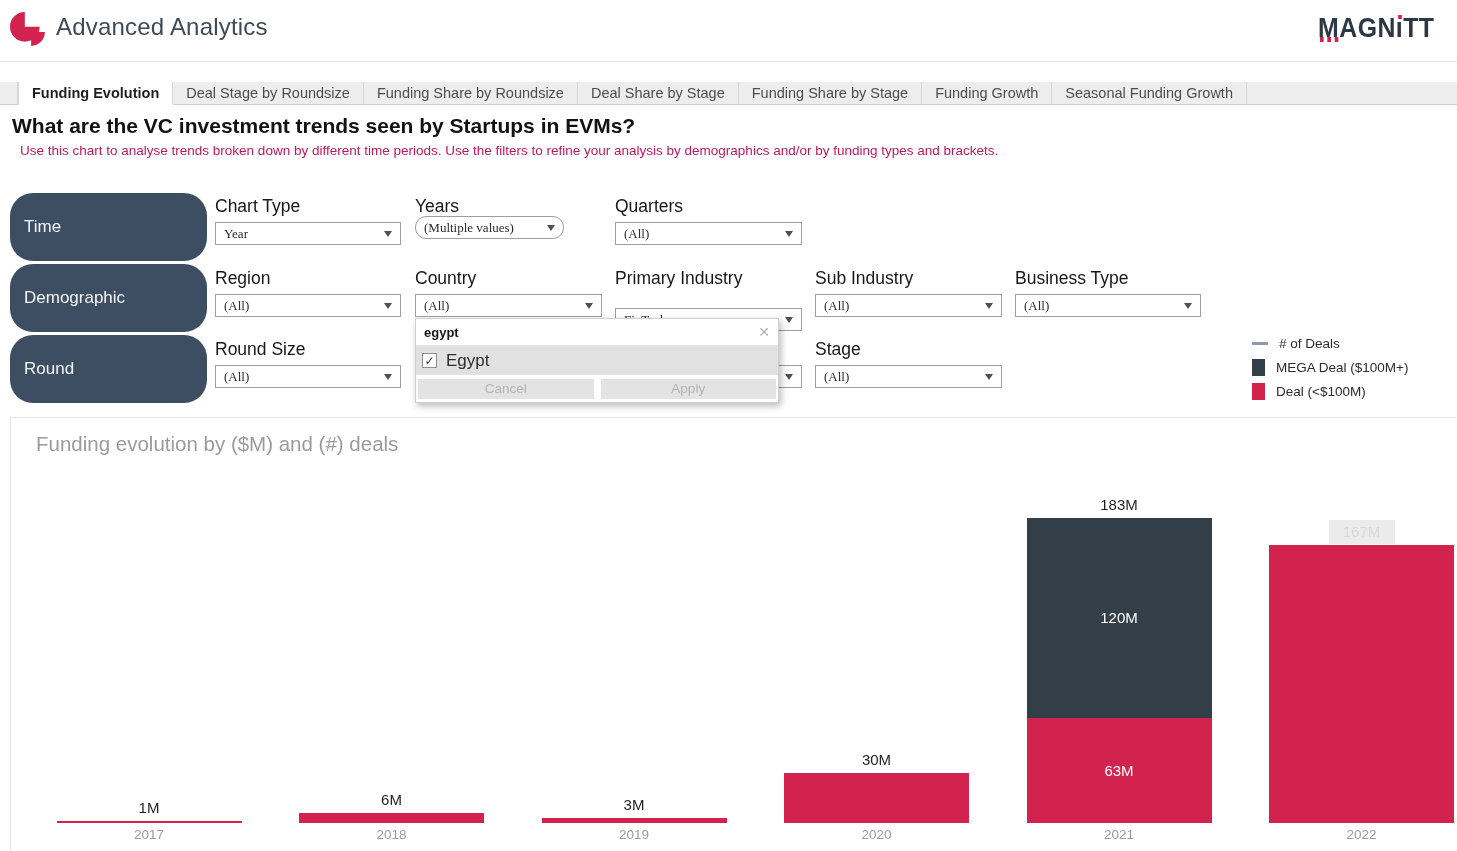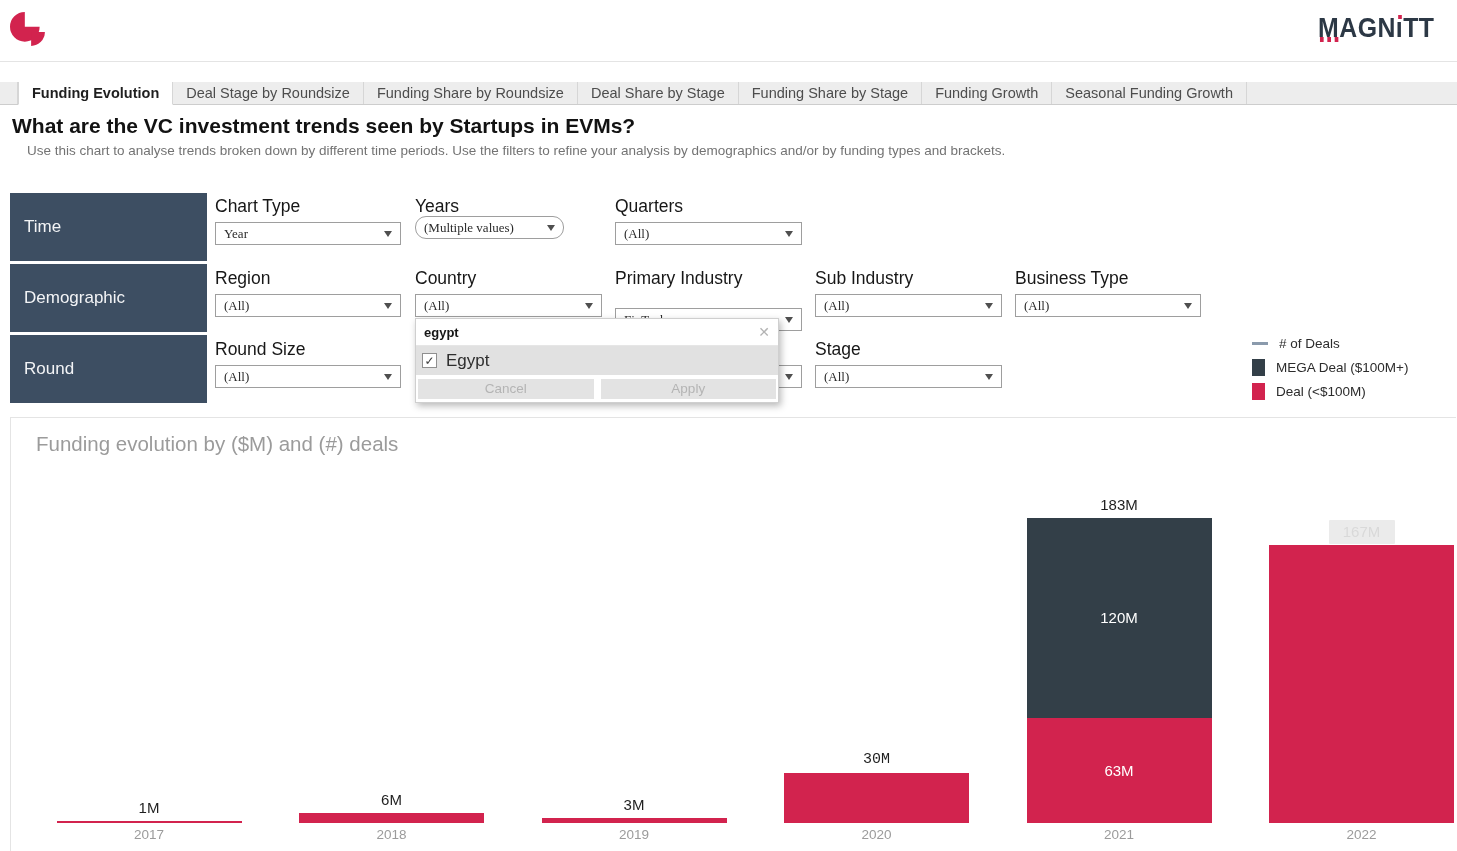--- a/index.html
+++ b/index.html
@@ -18,24 +18,24 @@
 
   
   .tabbar{position:absolute;top:82px;left:0;right:0;height:22px;background:#ededed;border-bottom:1px solid #cdcdcd;display:flex;align-items:stretch;}
   .tab-stub{width:17px;border-right:1px solid #d6d6d6;}
   .tab{padding:0 13px;font-size:14.5px;line-height:22px;color:#4d4d4d;border-right:1px solid #d6d6d6;white-space:nowrap;cursor:default;}
   .tab.active{background:#fff;color:#1f1f1f;font-weight:700;border-left:1px solid #d6d6d6;margin-bottom:-1px;border-bottom:1px solid #fff;}
   .tab-fill{flex:1;}
 
   
   .q-title{position:absolute;left:12px;top:114px;font-size:21px;font-weight:600;color:#121212;}
-  .q-sub{position:absolute;left:27px;top:143px;font-size:13.5px;color:#737373;}
-
-  
-  .side-box{position:absolute;left:10px;width:197px;height:68px;background:#3d4e62;color:#f3f4f6;font-size:17px;display:flex;align-items:center;padding-left:14px;box-sizing:border-box;cursor:pointer;}
+  .q-sub{position:absolute;left:20px;top:143px;font-size:13.5px;color:#be185d;}
+
+  
+  .side-box{position:absolute;left:10px;width:197px;height:68px;background:#3d4e62;color:#f3f4f6;font-size:17px;display:flex;align-items:center;padding-left:14px;box-sizing:border-box;cursor:pointer;border-radius:23px;}
   .filter{position:absolute;}
   .filter-label{position:absolute;left:0;top:0;font-size:17.5px;color:#171717;white-space:nowrap;}
   .select-box{position:absolute;left:0;height:23px;border:1px solid #9e9e9e;background:#fff;display:flex;align-items:center;justify-content:space-between;padding:0 8px;box-sizing:border-box;cursor:pointer;}
   .select-value{font-size:13px;color:#2b2b2b;white-space:nowrap;overflow:hidden;font-family:Liberation Serif, serif;}
   .caret{width:0;height:0;border-left:4.5px solid transparent;border-right:4.5px solid transparent;border-top:6px solid #4f4f4f;flex:0 0 auto;margin-left:6px;}
 
   
   .popup{position:absolute;left:415px;top:318px;width:362px;background:#fff;border:1px solid #cfcfcf;box-shadow:2px 3px 7px rgba(0,0,0,.28);z-index:20;}
   .popup-search{height:26px;display:flex;align-items:center;justify-content:space-between;padding:0 8px;border-bottom:1px solid #e6e6e6;}
   .popup-search-text{font-size:13px;font-weight:700;color:#161616;}
@@ -67,20 +67,21 @@
 </head>
 <body>
 
 <div class="app">
 
   <div class="header">
     <svg class="pie-logo" viewBox="0 0 34 34">
       <path d="M14 14 L14 0 A14 14 0 1 0 28 14 Z" fill="#d2234e"></path>
       <path d="M19 18 L33 18 A14 14 0 0 1 19 32 Z" fill="#d2234e" transform="translate(-1,-1) scale(0.93) translate(3.5,3.5)"></path>
     </svg>
+    <div class="header-title">Advanced Analytics</div>
     <div class="brand" id="brand"><span class="brand-m">M</span>AGN<span class="brand-i">ı</span>TT</div>
   </div>
 
   <div class="tabbar">
     <div class="tab-stub"></div>
 
     <div class="tab active">Funding Evolution</div>
       <div class="tab">Deal Stage by Roundsize</div>
       <div class="tab">Funding Share by Roundsize</div>
       <div class="tab">Deal Share by Stage</div>
@@ -217,21 +218,21 @@
         <div class="bar" style="left: 1258px; top: 126.667px; width: 185px; height: 278.333px; background: rgb(210, 35, 78);"></div>
         <svg class="chart-svg" width="1446" height="434">
           <polyline points="138,632.07 380.5,594.9 623,557.73 865.5,563.04 1108,494.01 1350.5,525.87" fill="none" stroke="#7b93ad" stroke-width="4" stroke-linejoin="round" stroke-linecap="round"></polyline>
         </svg>
         <div class="c-label" style="left: 138px; top: 381px;">1M</div>
         <div class="c-label x-lbl" style="left: 138px; top: 409px;">2017</div>
         <div class="c-label" style="left: 380.5px; top: 373px;">6M</div>
         <div class="c-label x-lbl" style="left: 380.5px; top: 409px;">2018</div>
         <div class="c-label" style="left: 623px; top: 378px;">3M</div>
         <div class="c-label x-lbl" style="left: 623px; top: 409px;">2019</div>
-        <div class="c-label" style="left: 865.5px; top: 333px; font-family: Liberation Mono, monospace;">30M</div>
+        <div class="c-label" style="left: 865.5px; top: 333px;">30M</div>
         <div class="c-label x-lbl" style="left: 865.5px; top: 409px;">2020</div>
         <div class="c-label inner" style="left: 1108px; top: 343.5px;">63M</div>
         <div class="c-label inner" style="left: 1108px; top: 191px;">120M</div>
         <div class="c-label" style="left: 1108px; top: 78px;">183M</div>
         <div class="c-label x-lbl" style="left: 1108px; top: 409px;">2021</div>
         <div class="redacted" style="left: 1350.5px; top: 101.667px; width: 66px; height: 24px; font-size: 15px; line-height: 24px;">167M</div>
         <div class="c-label x-lbl" style="left: 1350.5px; top: 409px;">2022</div>
       </div>
   </div>
 

